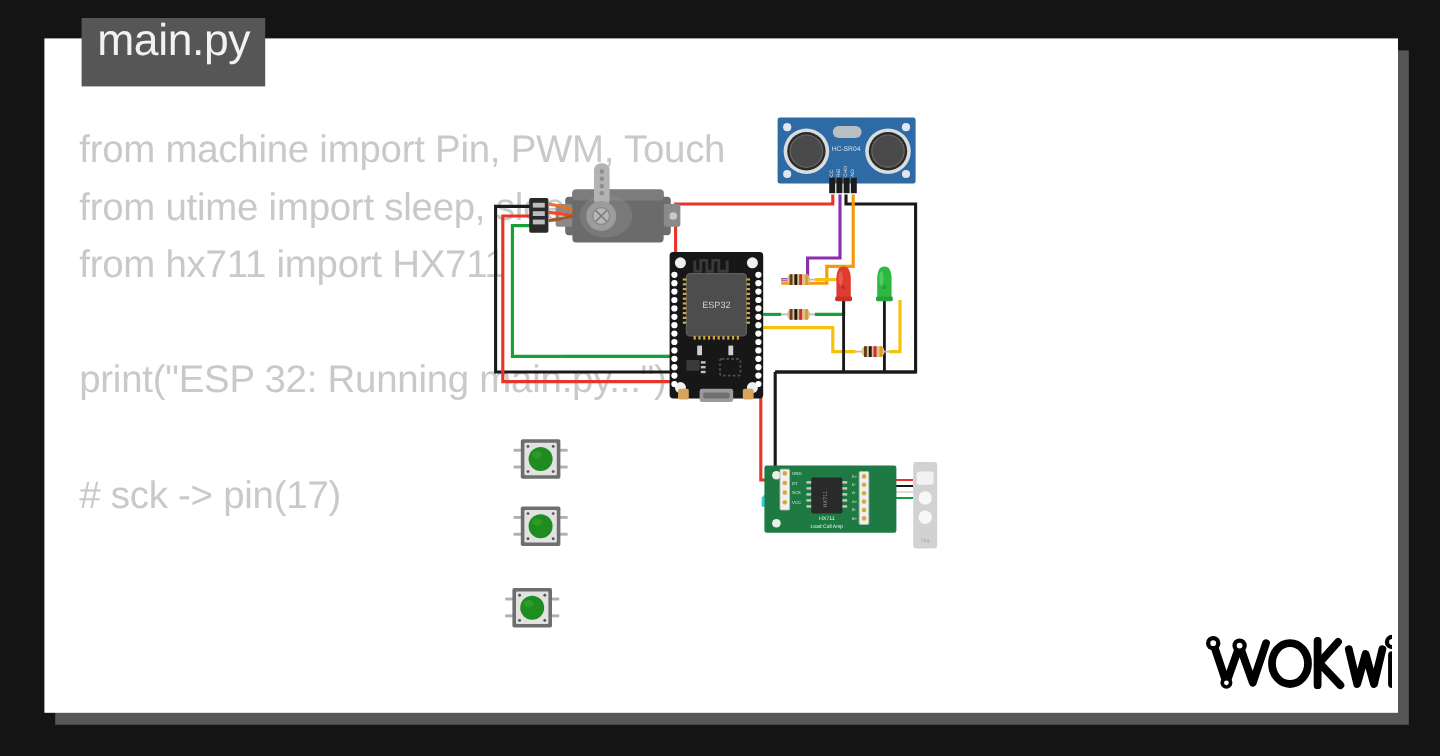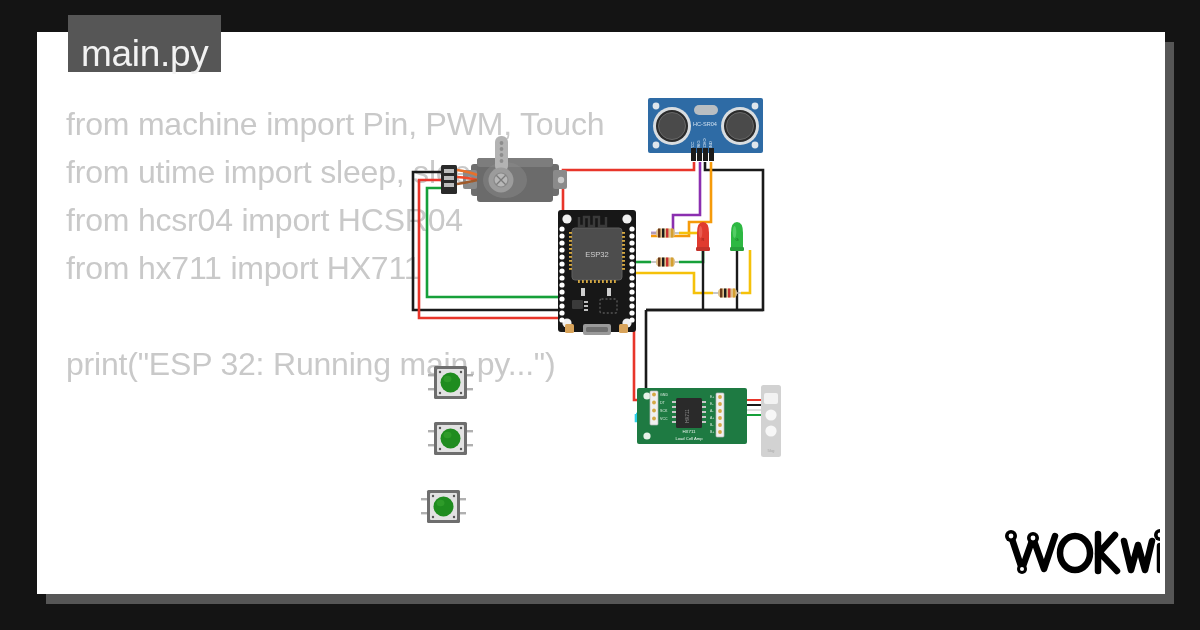--- a/index.html
+++ b/index.html
@@ -41,21 +41,21 @@
 
   
   .file-tab {
     position: absolute;
     left: 68px;
     top: 15px;
     height: 57px;
     padding: 0 13px;
     background: #565656;
     display: flex;
-    align-items: flex-end;
+    align-items: flex-start;
     z-index: 40;
   }
   .file-tab-label {
     color: #f2f2f2;
     font-size: 37px;
     font-family: "Liberation Sans", sans-serif;
     line-height: 1;
     letter-spacing: -0.3px;
   }
 
@@ -101,25 +101,25 @@
 
 <div id="root">
 
   <div class="canvas-shadow"></div>
 
   <div class="canvas"></div>
 
   <div class="code-layer">
     <div class="code-line">from machine import Pin, PWM, Touch</div>
     <div class="code-line">from utime import sleep, sleep_ms</div>
-    <div class="code-line">from hcsr04 import HCSR04</div>
     <div class="code-line">from hx711 import HX711</div>
     <div class="code-line blank">&nbsp;</div>
     <div class="code-line">print("ESP 32: Running main.py...")</div>
     <div class="code-line blank">&nbsp;</div>
+    <div class="code-line"># sck -&gt; pin(17)</div>
   </div>
 
   <svg class="circuit" viewBox="0 0 1200 630">
 
     <g fill="none" stroke-linecap="butt">
 
       <path d="M 444 172 L 413 172 L 413 310 L 560 310" stroke="#1a1a1a" stroke-width="2.6"></path>
 
       <path d="M 444 180 L 419 180 L 419 318 L 560 318" stroke="#e8352a" stroke-width="2.6"></path>
 

